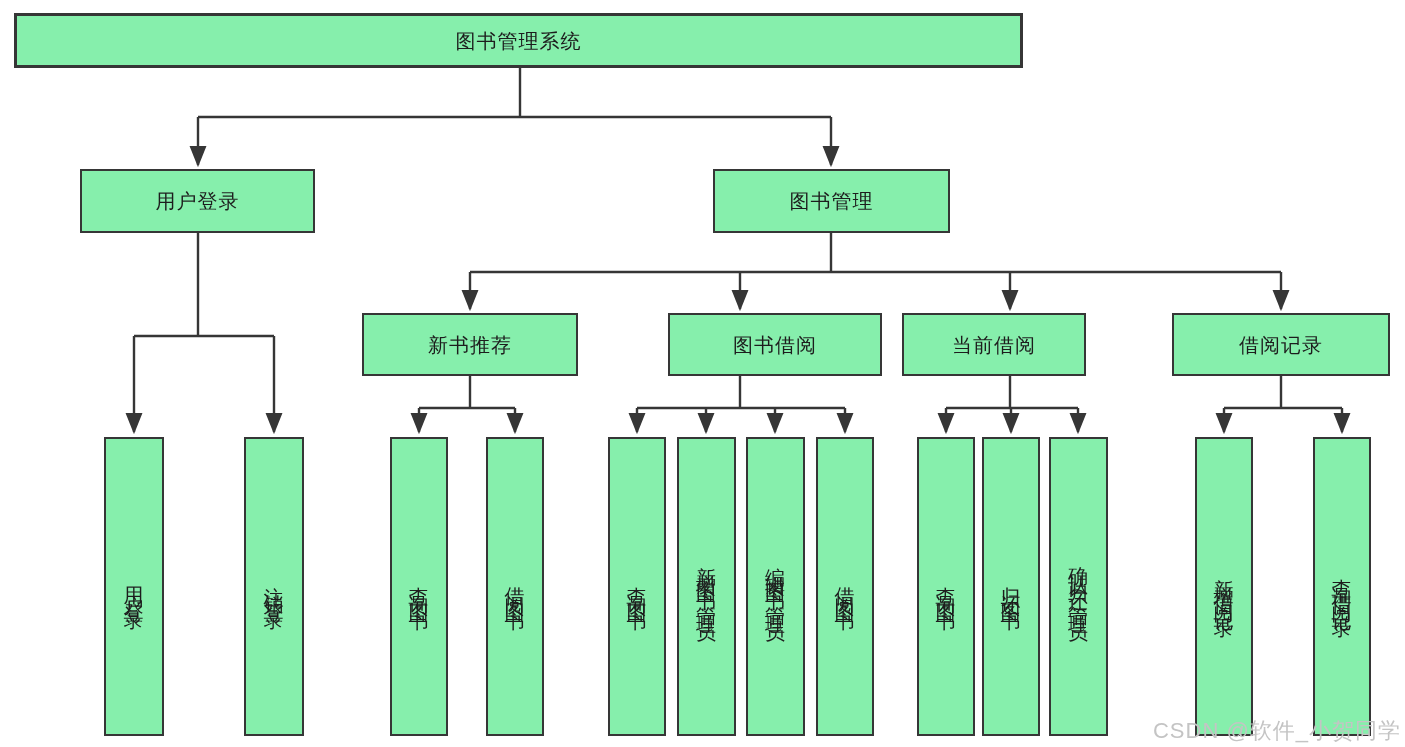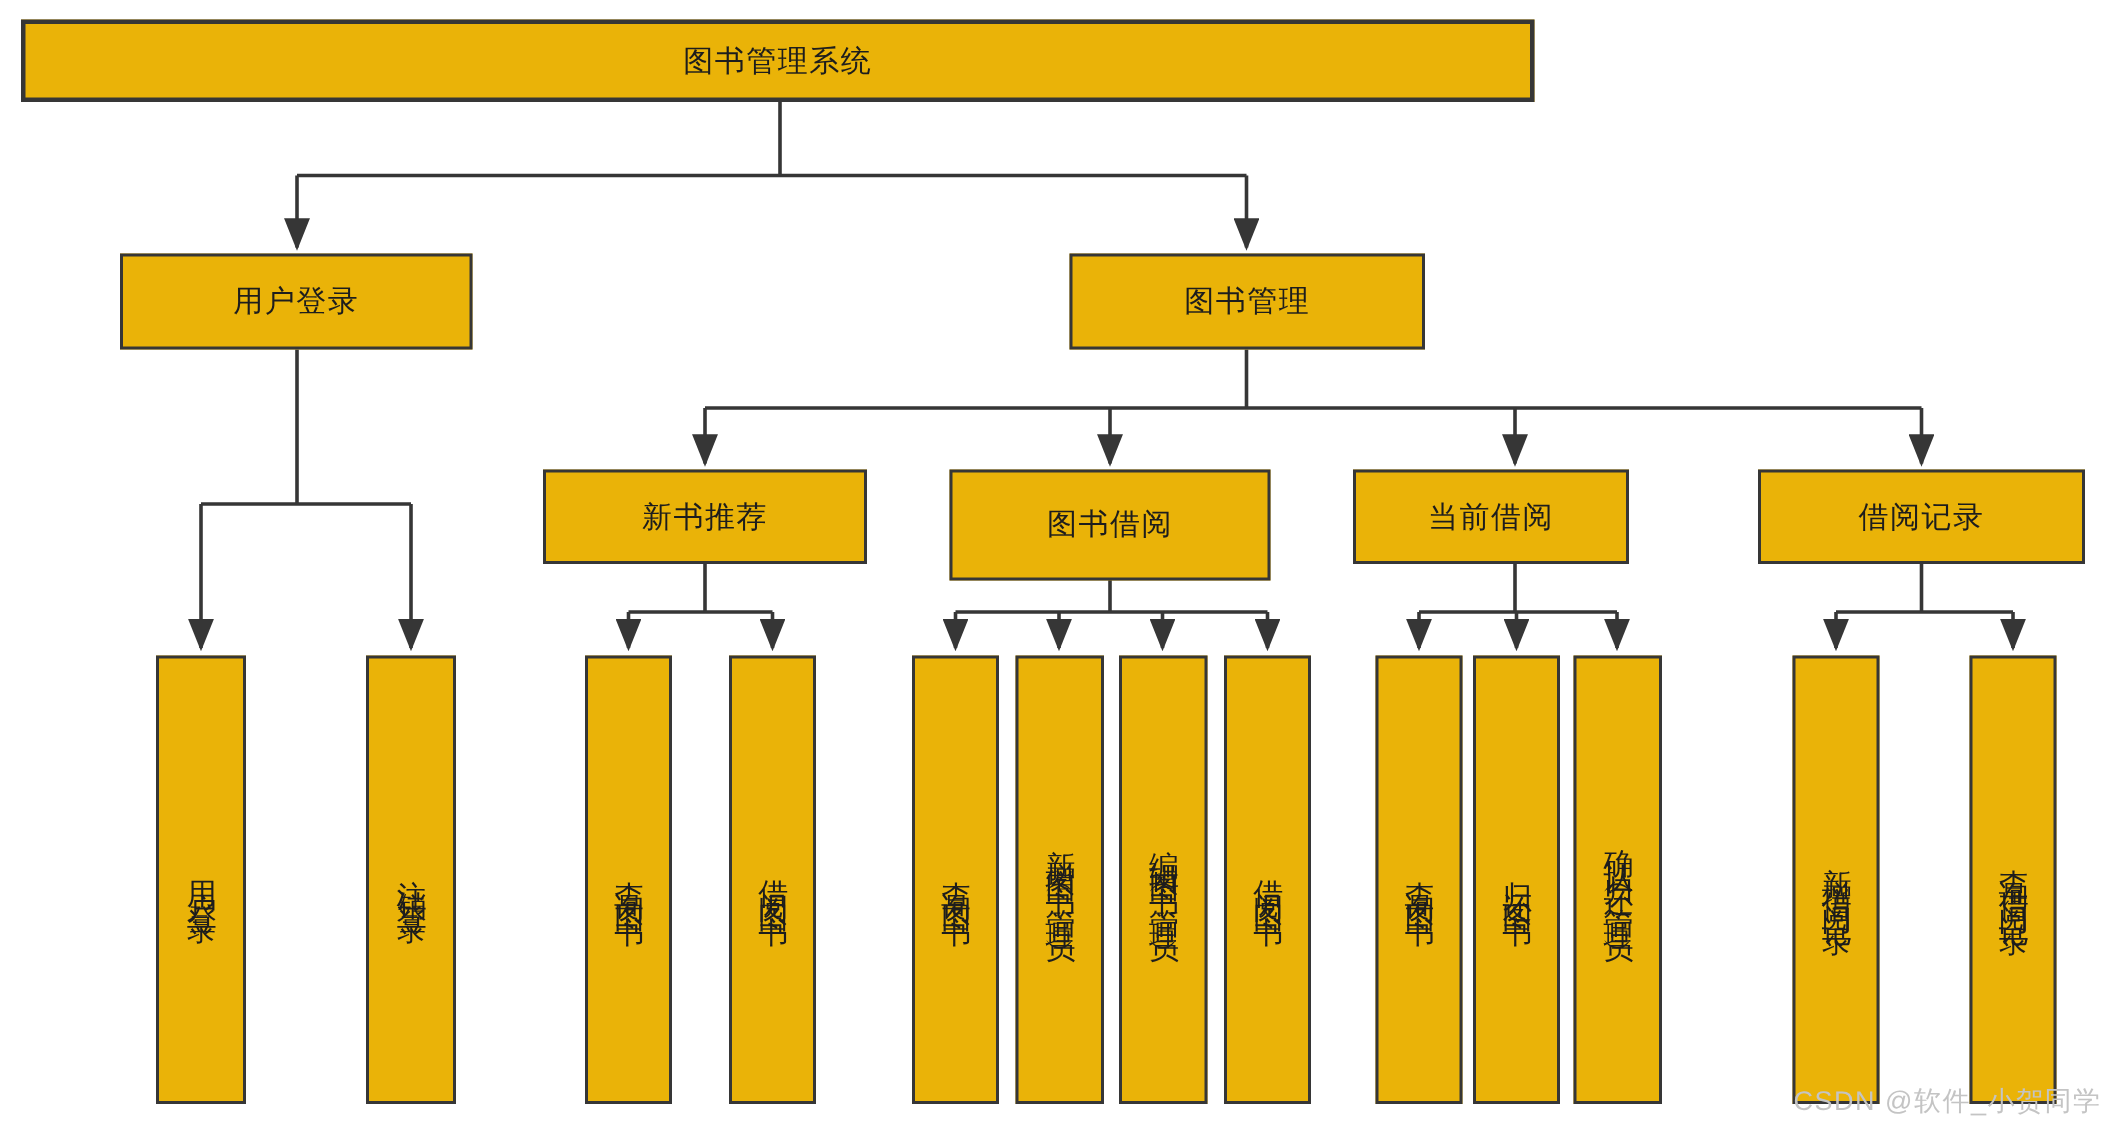--- a/index.html
+++ b/index.html
@@ -6,40 +6,40 @@
   .stage{
     position:relative;
     width:1405px;height:747px;
     background:#ffffff;
     font-family:"Liberation Sans","DejaVu Sans",sans-serif;
     overflow:hidden;
   }
   svg.wires{position:absolute;left:0;top:0;width:1405px;height:747px;z-index:1;}
   .box{
     position:absolute;
-    background:#eab308;
+    background:#86efac;
     border:2px solid #363636;
     box-sizing:border-box;
     display:flex;align-items:center;justify-content:center;
     color:#1d1d1d;
     z-index:2;
   }
   .box.root{border-width:3px;}
   .h{font-size:20px;letter-spacing:1px;line-height:1.1;}
   .v{
     writing-mode:vertical-rl;
     text-orientation:mixed;
     font-size:20px;
     letter-spacing:8px;
     line-height:1;
   }
   .watermark{
     position:absolute;
     right:4px;bottom:1px;
-    font-size:18px;
+    font-size:22px;
     color:#c4c4c4;
     letter-spacing:1px;
     z-index:5;
     white-space:nowrap;
     text-align:center;
   }
 </style>
 </head>
 <body>
 
@@ -87,21 +87,21 @@
       <path d="M1342 408 V432" marker-end="url(#arrow)"></path>
     </g>
   </svg>
 
   <div class="box h root" style="left:14px;top:13px;width:1009px;height:55px">图书管理系统</div>
 
   <div class="box h" style="left:80px;top:169px;width:235px;height:64px">用户登录</div>
   <div class="box h" style="left:362px;top:313px;width:216px;height:63px">新书推荐</div>
 
   <div class="box h" style="left:713px;top:169px;width:237px;height:64px">图书管理</div>
-  <div class="box h" style="left:633px;top:313px;width:214px;height:74px">图书借阅</div>
+  <div class="box h" style="left:668px;top:313px;width:214px;height:63px">图书借阅</div>
   <div class="box h" style="left:902px;top:313px;width:184px;height:63px">当前借阅</div>
   <div class="box h" style="left:1172px;top:313px;width:218px;height:63px">借阅记录</div>
 
   <div class="box v" style="left:104px;top:437px;width:60px;height:299px">用户登录</div>
   <div class="box v" style="left:244px;top:437px;width:60px;height:299px">注销登录</div>
 
   <div class="box v" style="left:390px;top:437px;width:58px;height:299px">查询图书</div>
   <div class="box v" style="left:486px;top:437px;width:58px;height:299px">借阅图书</div>
 
   <div class="box v" style="left:608px;top:437px;width:58px;height:299px">查询图书</div>

